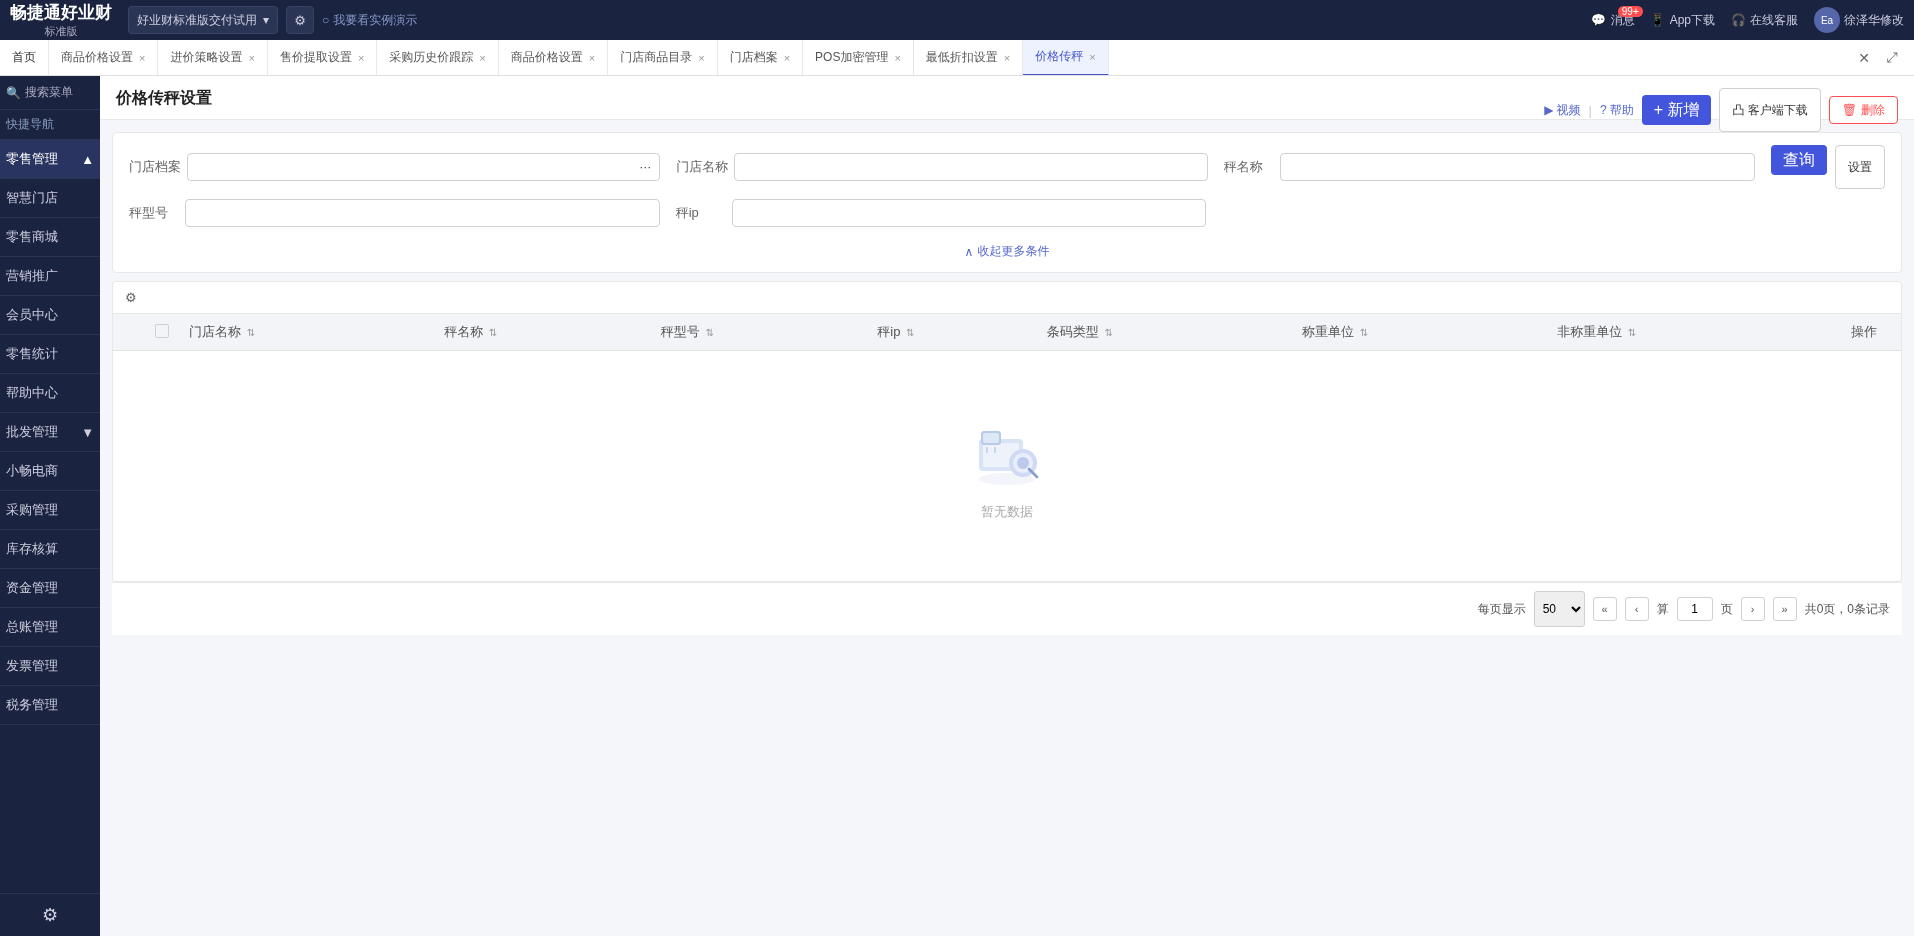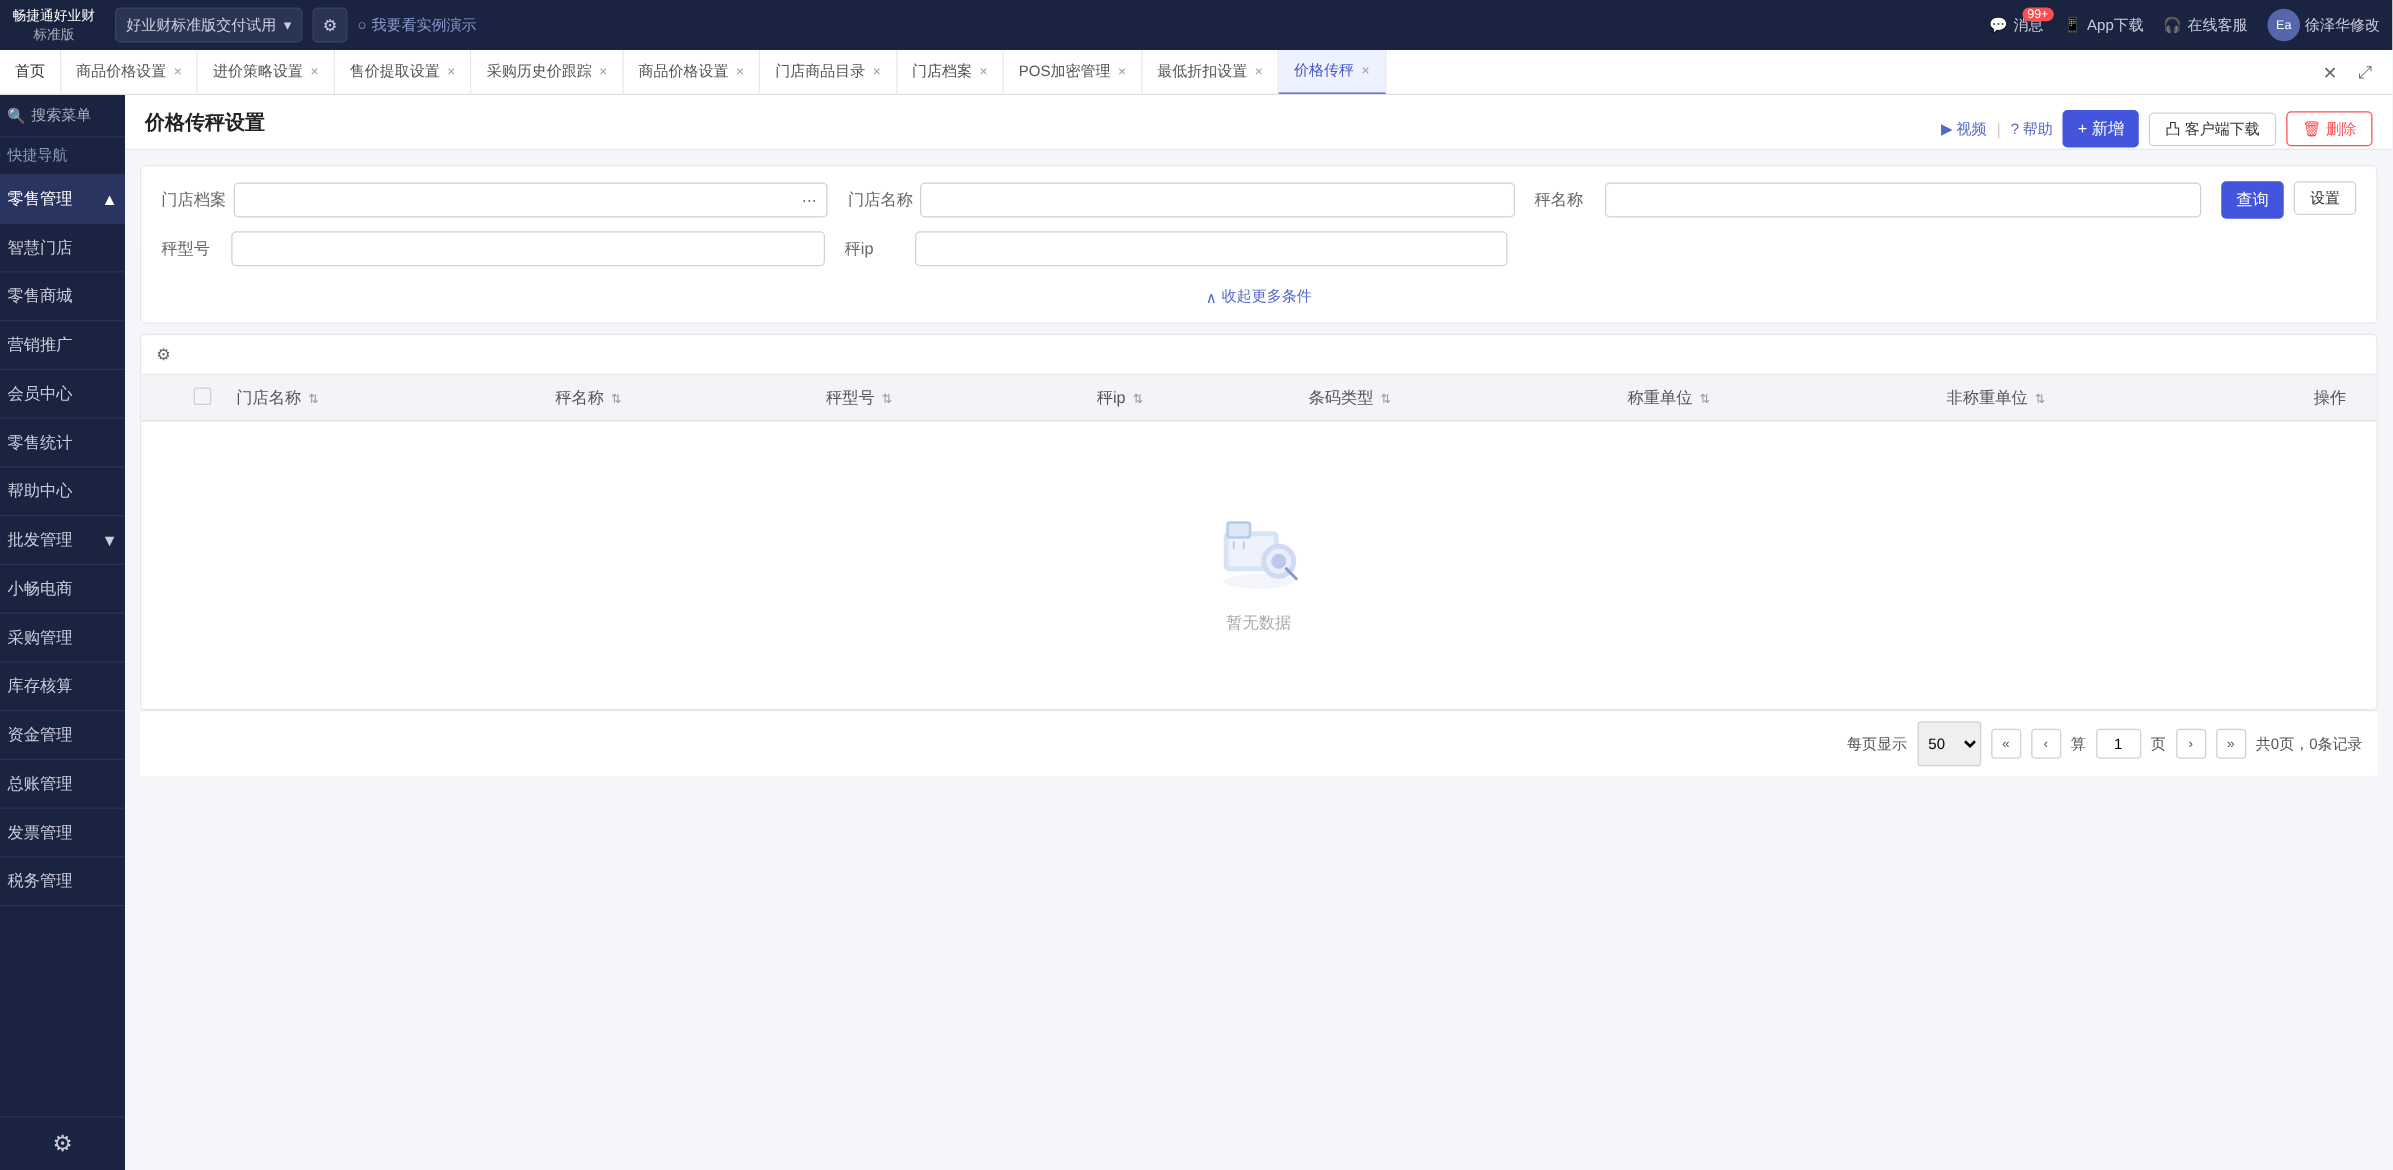--- a/index.html
+++ b/index.html
@@ -20,22 +20,23 @@
       gap: 8px;
     }
     .logo-area {
       display: flex;
       flex-direction: column;
       align-items: center;
       margin-right: 8px;
     }
     .logo-title {
       color: #fff;
-      font-size: 11px;
+      font-size: 17px;
       white-space: nowrap;
+      font-weight: bold;
     }
     .logo-subtitle {
       color: #aab;
       font-size: 11px;
     }
     .version-selector {
       background: #2a3455;
       border: 1px solid #3a4465;
       border-radius: 4px;
       color: #ccd;
@@ -256,39 +257,39 @@
     }
     .header-divider {
       color: #ccc;
     }
     .btn-primary {
       background: #4455dd;
       color: #fff;
       border: none;
       border-radius: 4px;
       padding: 15px 12px;
-      font-size: 13px;
+      font-size: 16px;
       cursor: pointer;
       display: flex;
       align-items: center;
       gap: 4px;
       height: 28px;
     }
     .btn-default {
       background: #fff;
       color: #333;
       border: 1px solid #d0d0d0;
       border-radius: 4px;
       padding: 5px 12px;
       font-size: 12px;
       cursor: pointer;
       display: flex;
       align-items: center;
       gap: 4px;
-      height: 27px;
+      height: 44px;
     }
     .btn-danger {
       background: #fff;
       color: #ff4d4f;
       border: 1px solid #ff4d4f;
       border-radius: 4px;
       padding: 5px 12px;
       font-size: 12px;
       cursor: pointer;
       display: flex;

